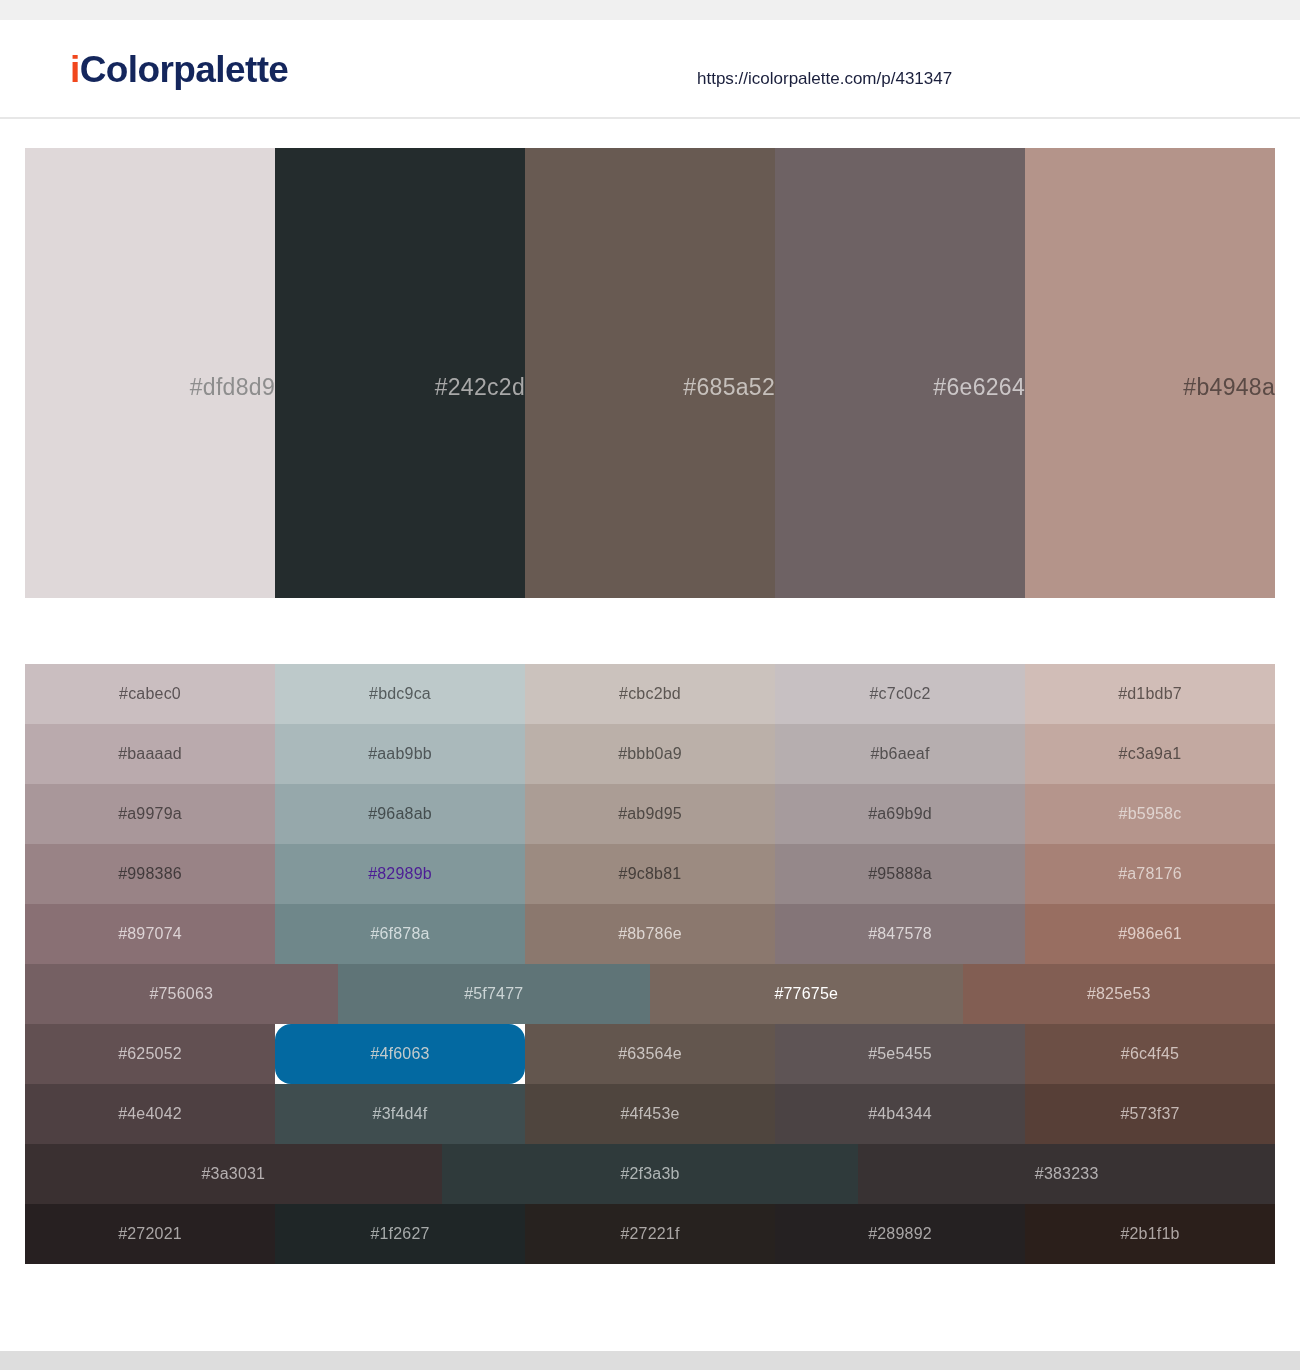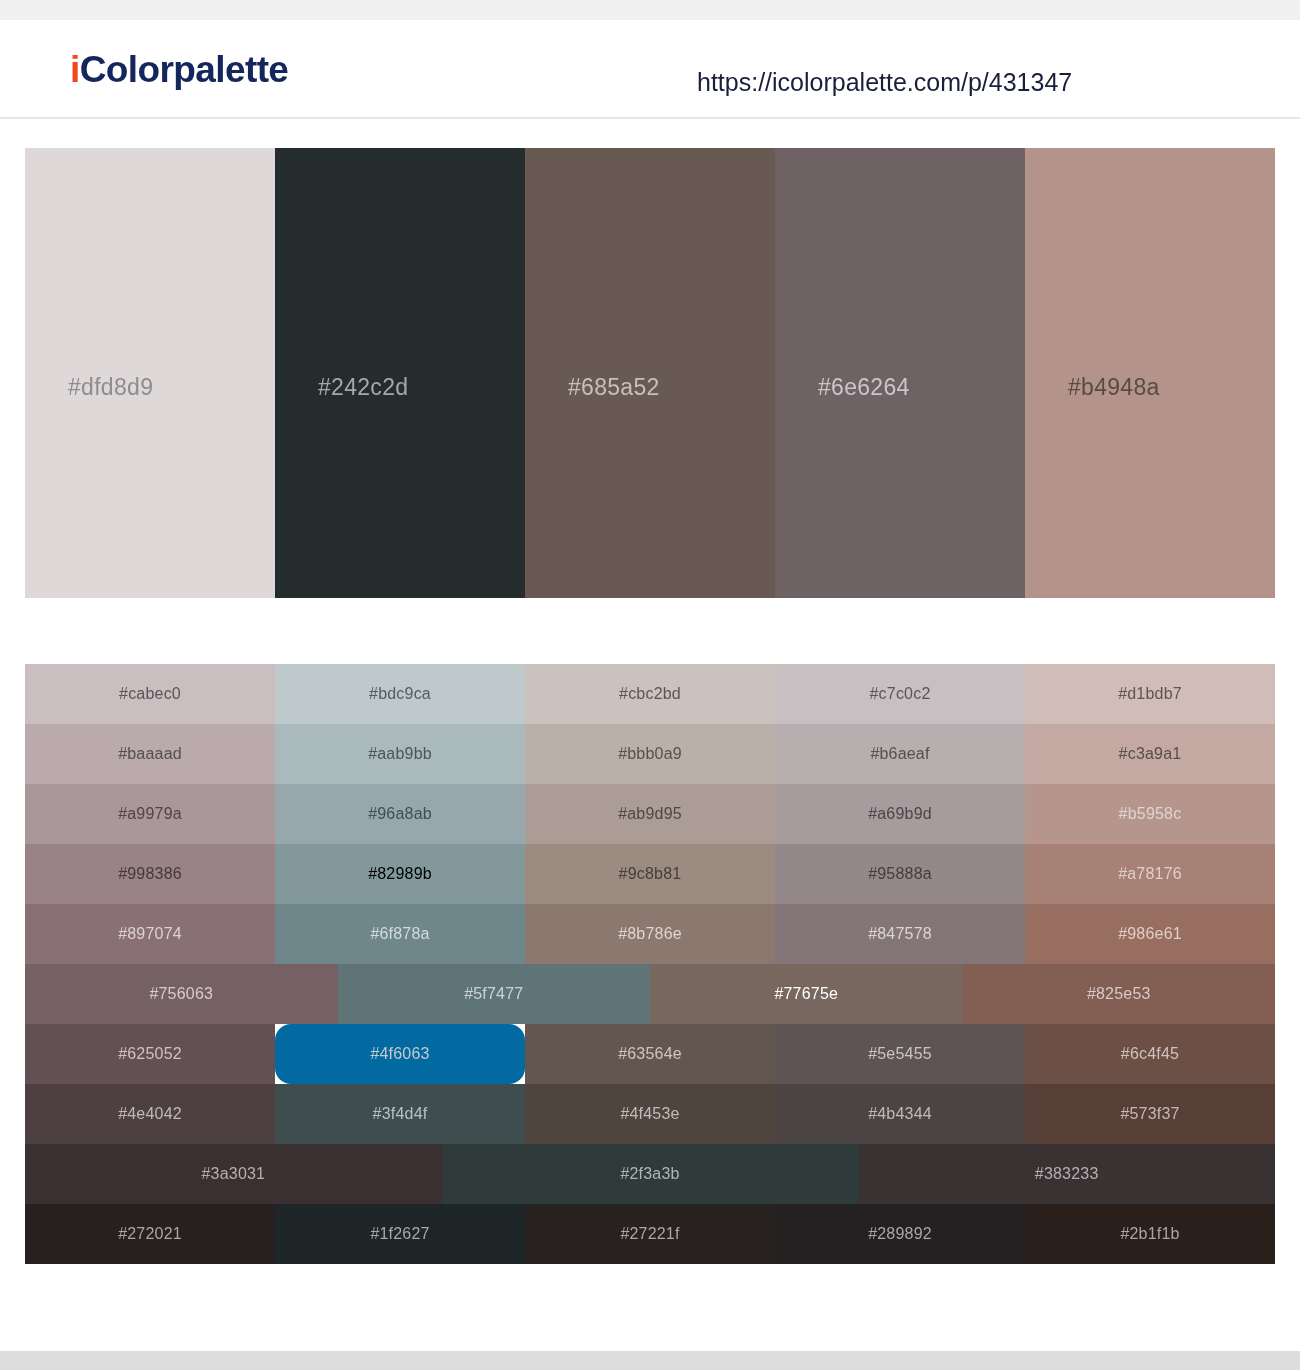--- a/index.html
+++ b/index.html
@@ -41,21 +41,21 @@
     white-space: nowrap;
     line-height: 1;
   }
   .logo .logo-i { color: #f1471d; }
   .logo .logo-rest { color: #14265c; }
 
   .header-url {
     position: absolute;
     left: 697px;
     top: 50px;
-    font-size: 25px;
+    font-size: 17px;
     color: #1a1f3c;
     white-space: nowrap;
     line-height: 1;
   }
 
   
   .main-palette {
     position: absolute;
     left: 25px;
     top: 148px;
@@ -65,21 +65,21 @@
   }
   .main-swatch {
     flex: 1 1 0;
     position: relative;
   }
   .main-swatch-label {
     position: absolute;
     left: 0;
     right: 0;
     top: 228px;
-    text-align: left;
+    text-align: right;
     font-size: 23px;
     line-height: 1;
     letter-spacing: 0.3px;
     padding-left: 43px;
   }
 
   
   .shades-grid {
     position: absolute;
     left: 25px;
@@ -158,21 +158,21 @@
     </div>
     <div class="shade-row">
       <div class="shade-cell" style="background: rgb(169, 151, 154); color: rgb(77, 69, 70);">#a9979a</div>
       <div class="shade-cell" style="background: rgb(150, 168, 171); color: rgb(68, 77, 78);">#96a8ab</div>
       <div class="shade-cell" style="background: rgb(171, 157, 149); color: rgb(78, 72, 68);">#ab9d95</div>
       <div class="shade-cell" style="background: rgb(166, 155, 157); color: rgb(75, 71, 72);">#a69b9d</div>
       <div class="shade-cell" style="background: rgb(181, 149, 140); color: rgb(224, 212, 208);">#b5958c</div>
     </div>
     <div class="shade-row">
       <div class="shade-cell" style="background: rgb(153, 131, 134); color: rgb(65, 58, 59);">#998386</div>
-      <div class="shade-cell" style="background: rgb(130, 152, 155); color: #000000;">#82989b</div>
+      <div class="shade-cell" style="background: rgb(130, 152, 155); color: #4c1d95;">#82989b</div>
       <div class="shade-cell" style="background: rgb(156, 139, 129); color: rgb(69, 62, 58);">#9c8b81</div>
       <div class="shade-cell" style="background: rgb(149, 136, 138); color: rgb(67, 61, 62);">#95888a</div>
       <div class="shade-cell" style="background: rgb(167, 129, 118); color: rgb(222, 208, 203);">#a78176</div>
     </div>
     <div class="shade-row">
       <div class="shade-cell" style="background: rgb(137, 112, 116); color: rgb(221, 211, 213);">#897074</div>
       <div class="shade-cell" style="background: rgb(111, 135, 138); color: rgb(211, 220, 221);">#6f878a</div>
       <div class="shade-cell" style="background: rgb(139, 120, 110); color: rgb(222, 214, 210);">#8b786e</div>
       <div class="shade-cell" style="background: rgb(132, 117, 120); color: rgb(220, 214, 215);">#847578</div>
       <div class="shade-cell" style="background: rgb(152, 110, 97); color: rgb(224, 205, 199);">#986e61</div>

